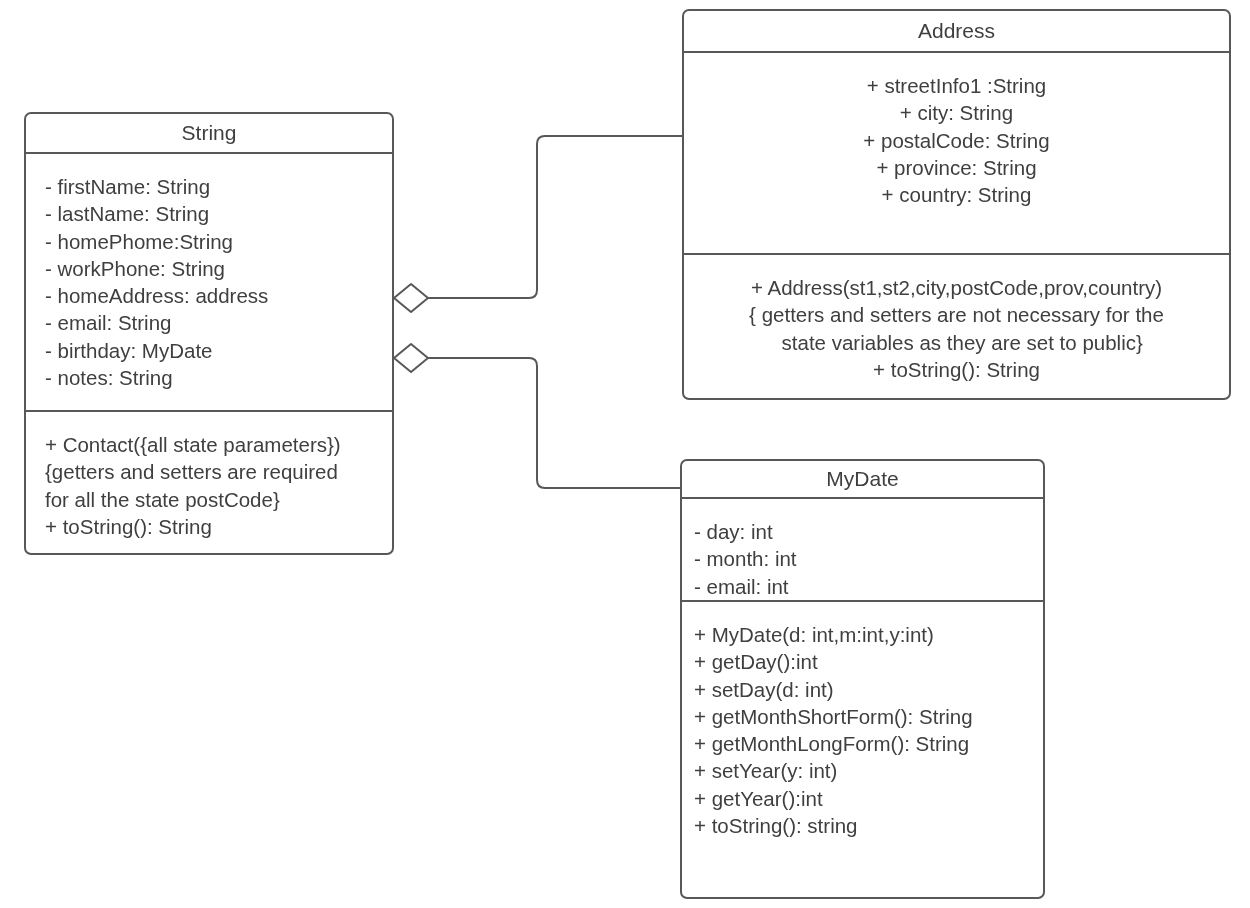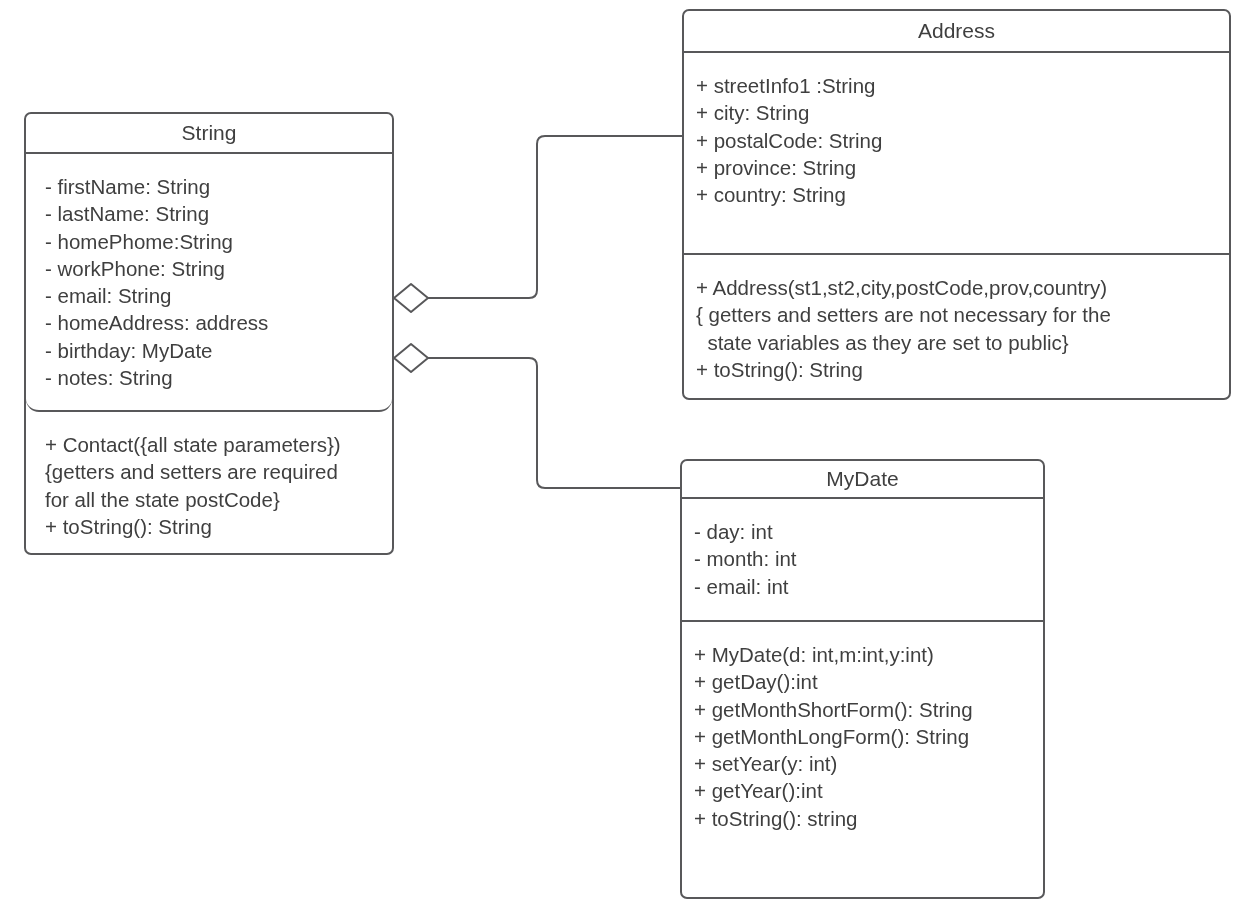--- a/index.html
+++ b/index.html
@@ -45,29 +45,29 @@
     flex: 1 1 auto;
   }
   .uml-line {
     font-size: 20.5px;
     line-height: 27.3px;
     white-space: pre;
   }
   #contact-box  { left: 24px;  top: 112px; width: 370px; height: 443px; }
   #contact-box .uml-title { height: 40px; }
   #contact-box .uml-section { padding-left: 19px; }
-  #contact-box .attrs { height: 258px; border-radius: 13px; }
+  #contact-box .attrs { height: 258px; }
 
-  #address-box  { left: 682px; top: 9px;   width: 549px; height: 391px; }
+  #address-box  { left: 682px; top: 9px;   width: 549px; height: 391px; text-align: center; }
   #address-box .uml-title { height: 42px; }
   #address-box .attrs { height: 202px; padding-left: 12px; }
 
   #mydate-box   { left: 680px; top: 459px; width: 365px; height: 440px; }
   #mydate-box .uml-title { height: 38px; }
-  #mydate-box .attrs { height: 123px; }
+  #mydate-box .attrs { height: 103px; }
 
   #connector-layer {
     position: absolute;
     left: 0; top: 0;
     width: 1250px;
     height: 908px;
     pointer-events: none;
   }
 </style>
 </head>
@@ -86,22 +86,22 @@
   </g>
 </svg>
 
 <div class="uml-class" id="contact-box">
   <div class="uml-title">String</div>
   <div class="uml-section attrs">
     <div class="uml-line">- firstName: String</div>
     <div class="uml-line">- lastName: String</div>
     <div class="uml-line">- homePhome:String</div>
     <div class="uml-line">- workPhone: String</div>
+    <div class="uml-line">- homeAddress: address</div>
     <div class="uml-line">- email: String</div>
-    <div class="uml-line">- homeAddress: address</div>
     <div class="uml-line">- birthday: MyDate</div>
     <div class="uml-line">- notes: String</div>
   </div>
   <div class="uml-section methods">
     <div class="uml-line">+ Contact({all state parameters})</div>
     <div class="uml-line">{getters and setters are required</div>
     <div class="uml-line">for all the state postCode}</div>
     <div class="uml-line">+ toString(): String</div>
   </div>
 </div>
@@ -126,19 +126,20 @@
 <div class="uml-class" id="mydate-box">
   <div class="uml-title">MyDate</div>
   <div class="uml-section attrs">
     <div class="uml-line">- day: int</div>
     <div class="uml-line">- month: int</div>
     <div class="uml-line">- email: int</div>
   </div>
   <div class="uml-section methods">
     <div class="uml-line">+ MyDate(d: int,m:int,y:int)</div>
     <div class="uml-line">+ getDay():int</div>
+    <div class="uml-line">+ setDay(d: int)</div>
     <div class="uml-line">+ getMonthShortForm(): String</div>
     <div class="uml-line">+ getMonthLongForm(): String</div>
     <div class="uml-line">+ setYear(y: int)</div>
     <div class="uml-line">+ getYear():int</div>
     <div class="uml-line">+ toString(): string</div>
   </div>
 </div>
 
 </body></html>

